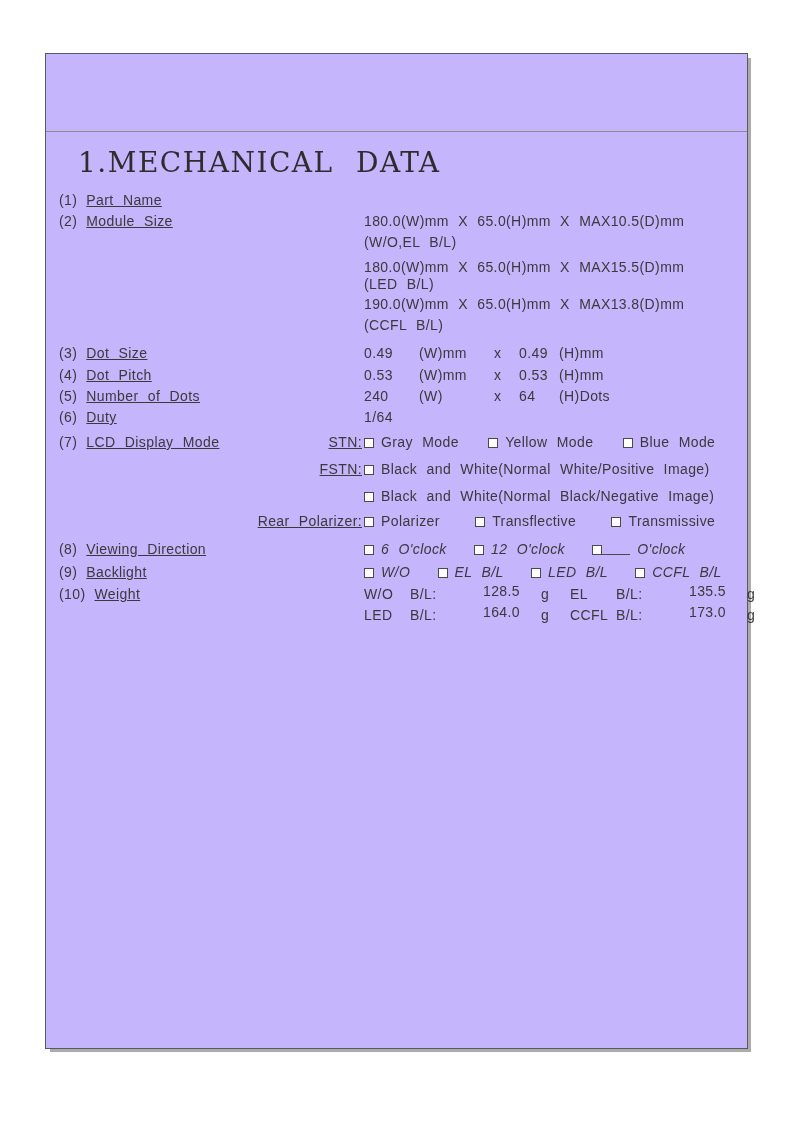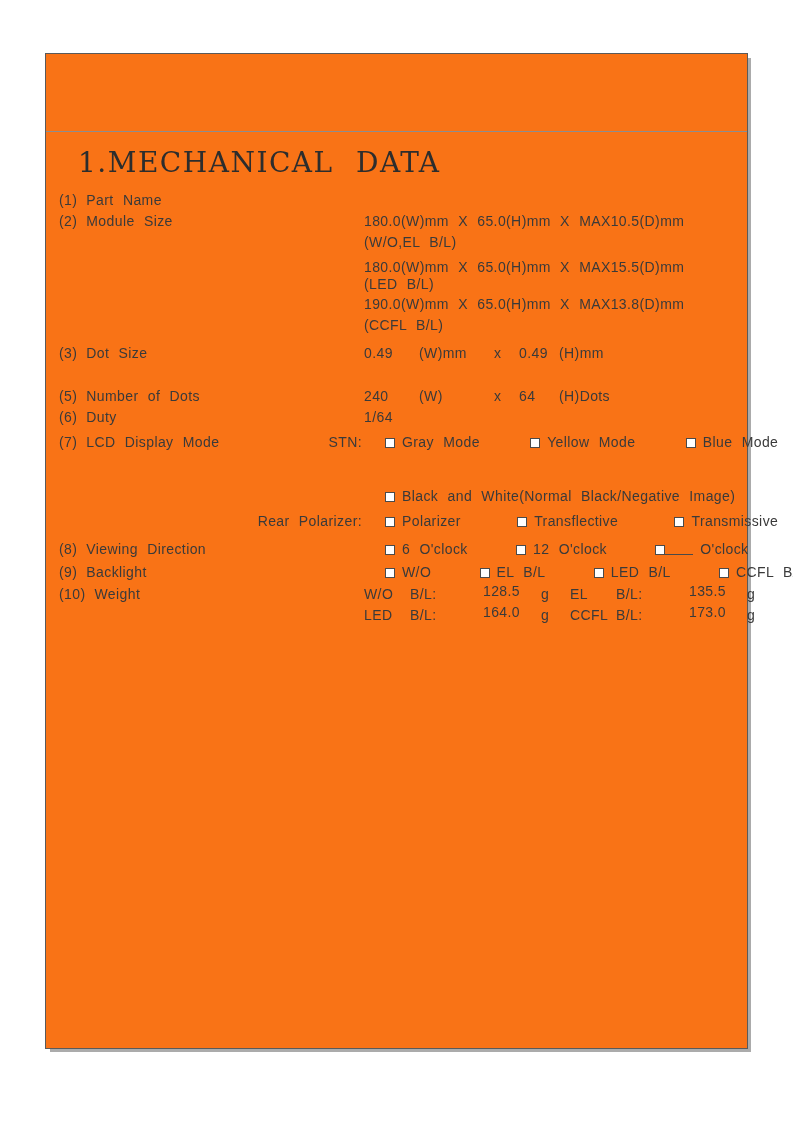--- a/index.html
+++ b/index.html
@@ -3,54 +3,54 @@
 <meta charset="utf-8">
 <style>
   html,body{margin:0;padding:0;}
   body{
     width:793px;height:1133px;position:relative;background:#ffffff;
     font-family:"Liberation Sans",sans-serif;color:#3a3a3a;
     -webkit-font-smoothing:antialiased;
   }
   .sheet{
     position:absolute;left:45px;top:53px;width:701px;height:994px;
-    border:1px solid #5a5a5a;background:#f97316;
+    border:1px solid #5a5a5a;background:#c4b5fd;
     box-shadow:4px 4px 0 -1px #ababab;
   }
   .header-box{
     position:absolute;left:0;top:0;width:100%;height:78px;
     border-bottom:1px solid #8d8d8d;box-sizing:border-box;
   }
   .title{
     position:absolute;left:32px;top:92px;
     font-family:"DejaVu Serif","Liberation Serif",serif;
     font-size:28px;font-weight:400;color:#2d2d2d;
     letter-spacing:1.5px;word-spacing:12px;white-space:nowrap;
   }
   .row{
     position:absolute;left:13px;width:680px;height:16px;
     font-size:14px;line-height:16px;letter-spacing:.4px;word-spacing:5px;
     white-space:nowrap;
   }
-  .lbl{position:absolute;left:0;top:0;}
+  .lbl{position:absolute;left:0;top:0;text-decoration:underline;}
   .num{display:inline-block;margin-right:9px;}
   .val{position:absolute;left:305px;top:0;white-space:nowrap;}
-  .prefix{position:absolute;left:0;top:0;width:303px;text-align:right;}
+  .prefix{position:absolute;left:0;top:0;width:303px;text-align:right;text-decoration:underline;}
   .p0,.p1,.p2,.p3{display:inline-block;}
   .p0{width:55px;}.p1{width:75px;}.p2{width:25px;}.p3{width:40px;}
   .cb{
     display:inline-block;width:10px;height:10px;
     border:1px solid #4a4a4a;box-sizing:border-box;
     margin-right:7px;vertical-align:-1px;background:#fff;
   }
   .cb.tight{margin-right:0;}
-  .opt{display:inline-block;margin-left:21px;}
+  .opt{display:inline-block;}
   .gap20 .opt{margin-right:20px;}
   .gap26 .opt{margin-right:26px;}
-  .gap18 .opt{margin-right:18px;}
+  .gap18 .opt{margin-right:18px;font-style:italic;}
   .opt:last-child{margin-right:0 !important;}
   .blank{
     display:inline-block;width:28px;height:11px;
     border-bottom:1px solid #4a4a4a;margin-right:7px;vertical-align:-1px;
   }
   .wname,.wbl,.wval,.wunit{display:inline-block;}
   .wname{width:46px;}
   .wbl{width:57px;}
   .wval{width:58px;position:relative;top:-3px;margin-left:16px;}
   .wunit{width:29px;}
@@ -85,20 +85,24 @@
   </div>
   <div class="row" style="top:263px">
     <span class="val">(CCFL B/L)</span>
   </div>
 
   <div class="row" style="top:291px">
     <span class="lbl"><span class="num">(3)</span><span>Dot Size</span></span>
     <span class="val"><span class="p0">0.49</span><span class="p1">(W)mm</span><span class="p2">x</span><span class="p3">0.49</span><span>(H)mm</span></span>
   </div>
 
+  <div class="row" style="top:313px">
+    <span class="lbl"><span class="num">(4)</span><span>Dot Pitch</span></span>
+    <span class="val"><span class="p0">0.53</span><span class="p1">(W)mm</span><span class="p2">x</span><span class="p3">0.53</span><span>(H)mm</span></span>
+  </div>
 
   <div class="row" style="top:334px">
     <span class="lbl"><span class="num">(5)</span><span>Number of Dots</span></span>
     <span class="val"><span class="p0">240</span><span class="p1">(W)</span><span class="p2">x</span><span class="p3">64</span><span>(H)Dots</span></span>
   </div>
 
   <div class="row" style="top:355px">
     <span class="lbl"><span class="num">(6)</span><span>Duty</span></span>
     <span class="val">1/64</span>
   </div>
@@ -107,20 +111,24 @@
     <span class="lbl"><span class="num">(7)</span><span>LCD Display Mode</span></span>
     <span class="prefix">STN:</span>
     <span class="val">
       <span class="opt"><span class="cb"></span><span>Gray Mode</span></span>
       <span class="opt"><span class="cb"></span><span>Yellow Mode</span></span>
       <span class="opt"><span class="cb"></span><span>Blue Mode</span></span>
     </span>
   </div>
 
   <div class="row" style="top:407px">
+    <span class="prefix">FSTN:</span>
+    <span class="val">
+      <span class="opt"><span class="cb"></span><span>Black and White(Normal White/Positive Image)</span></span>
+    </span>
   </div>
 
   <div class="row" style="top:434px">
     <span class="prefix"></span>
     <span class="val">
       <span class="opt"><span class="cb"></span><span>Black and White(Normal Black/Negative Image)</span></span>
     </span>
   </div>
 
   <div class="row gap26" style="top:459px">

